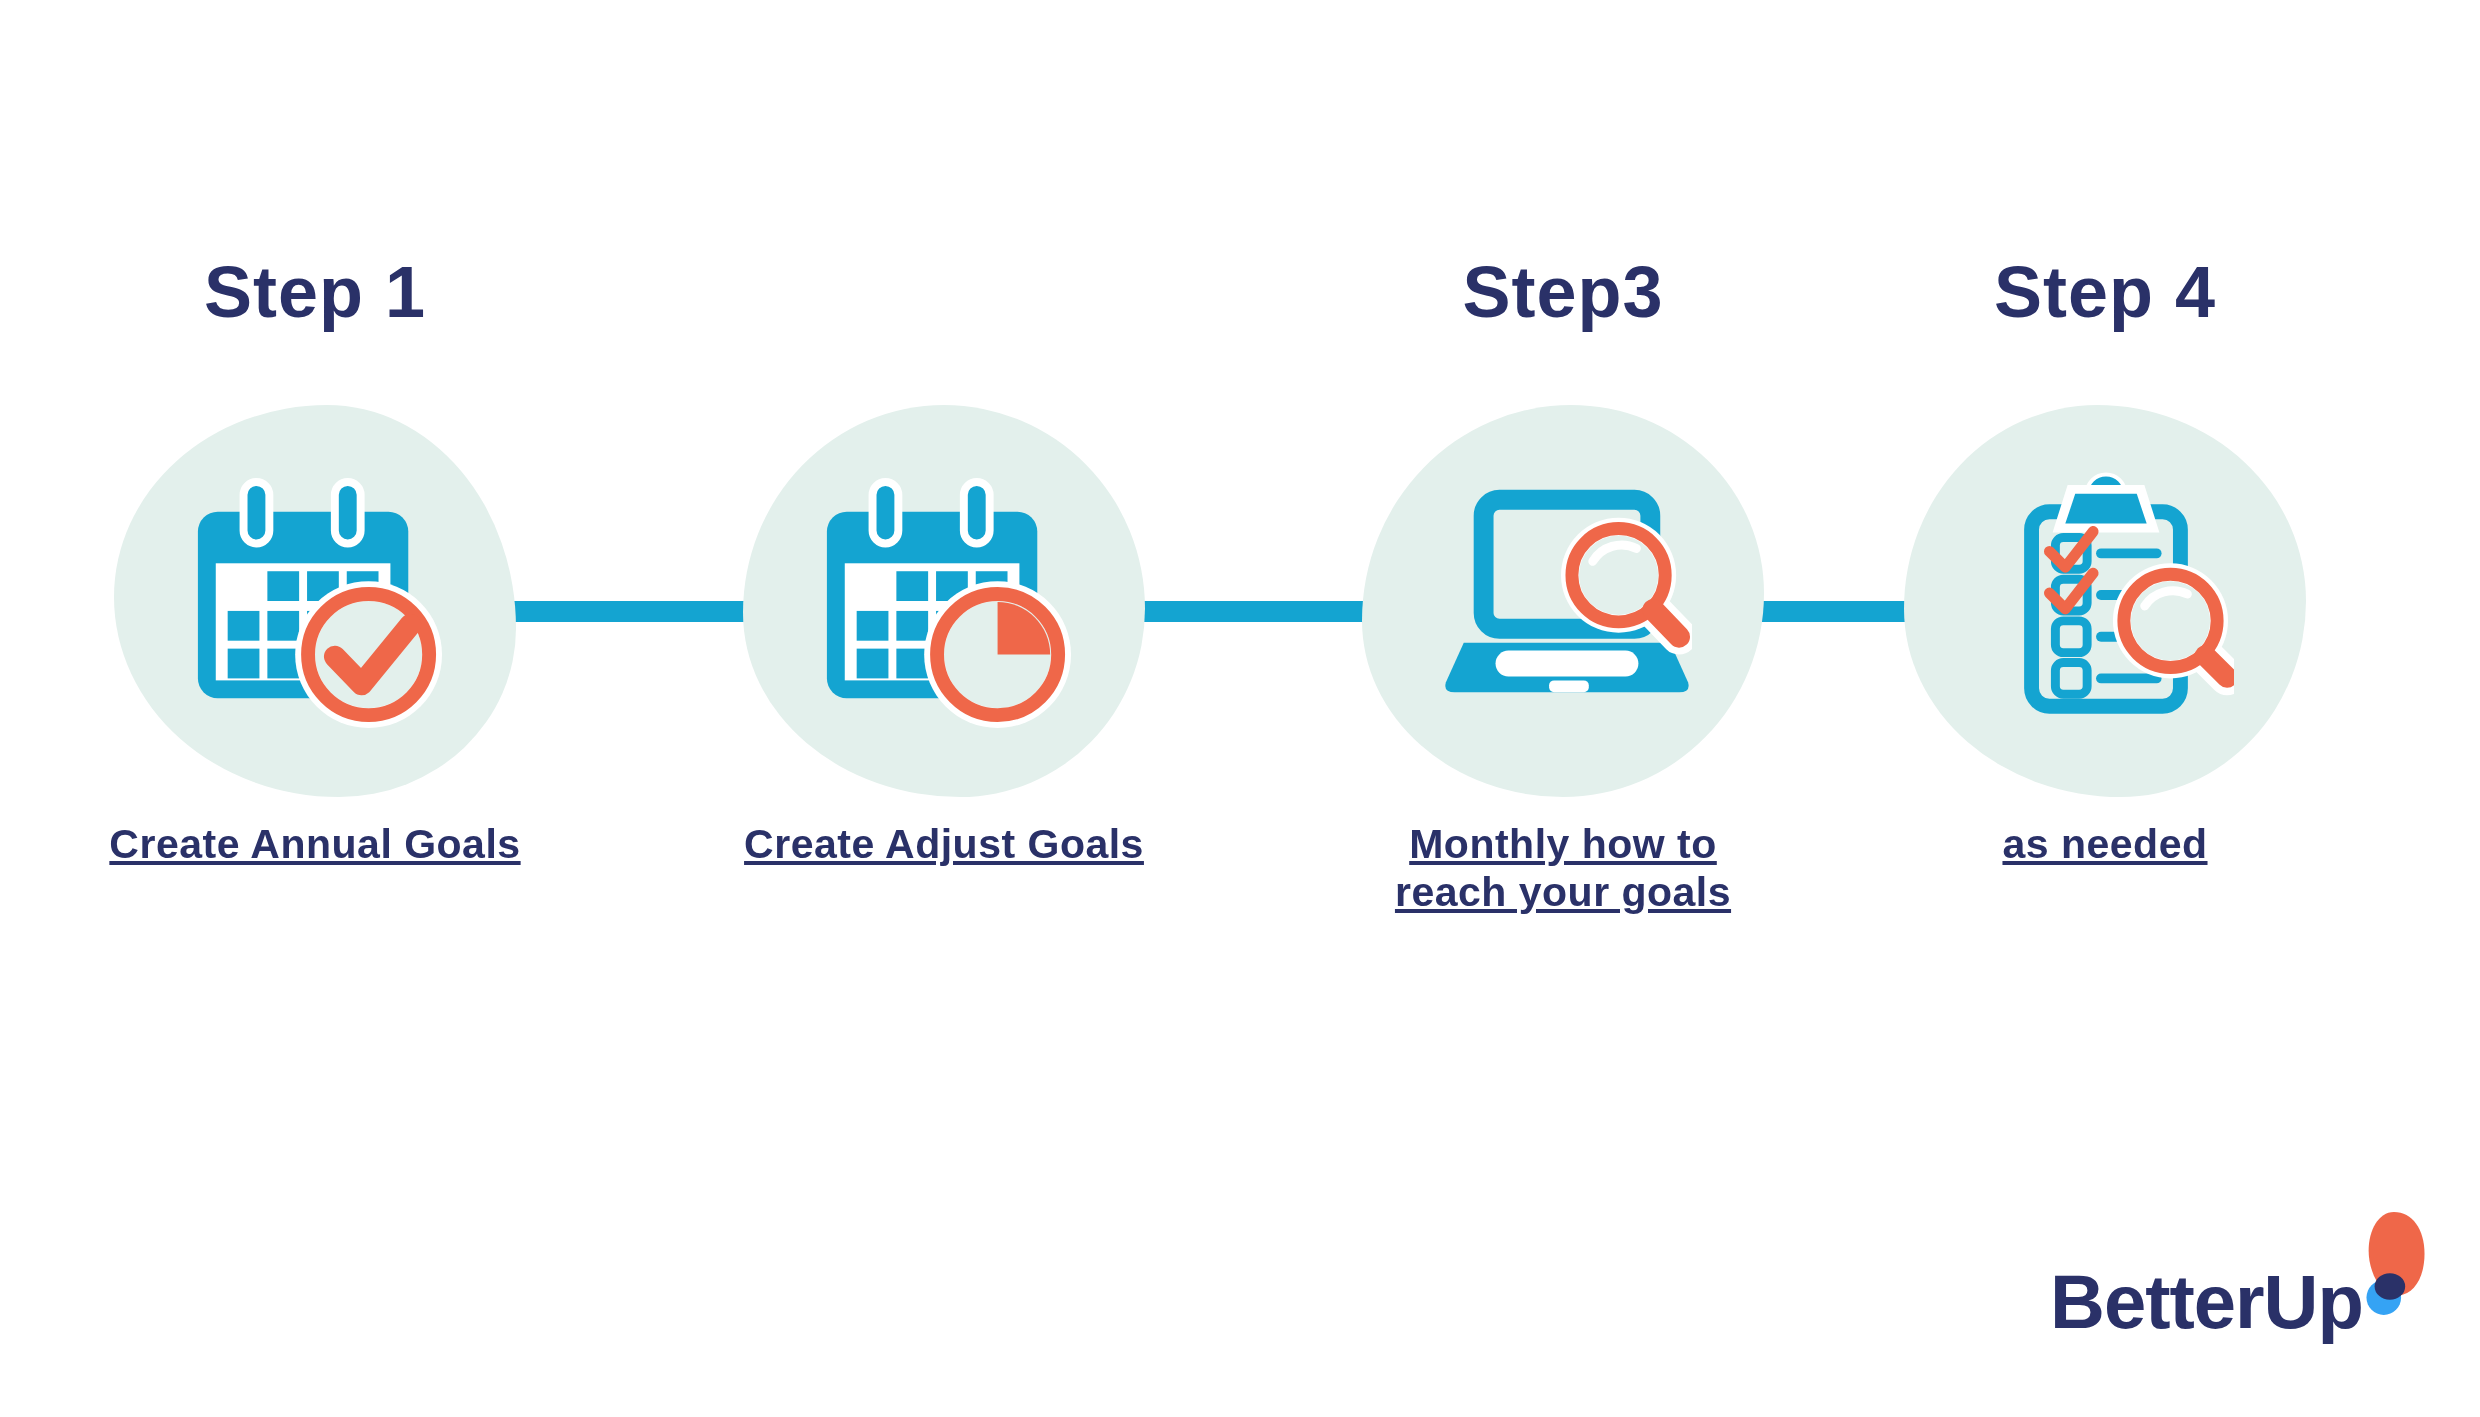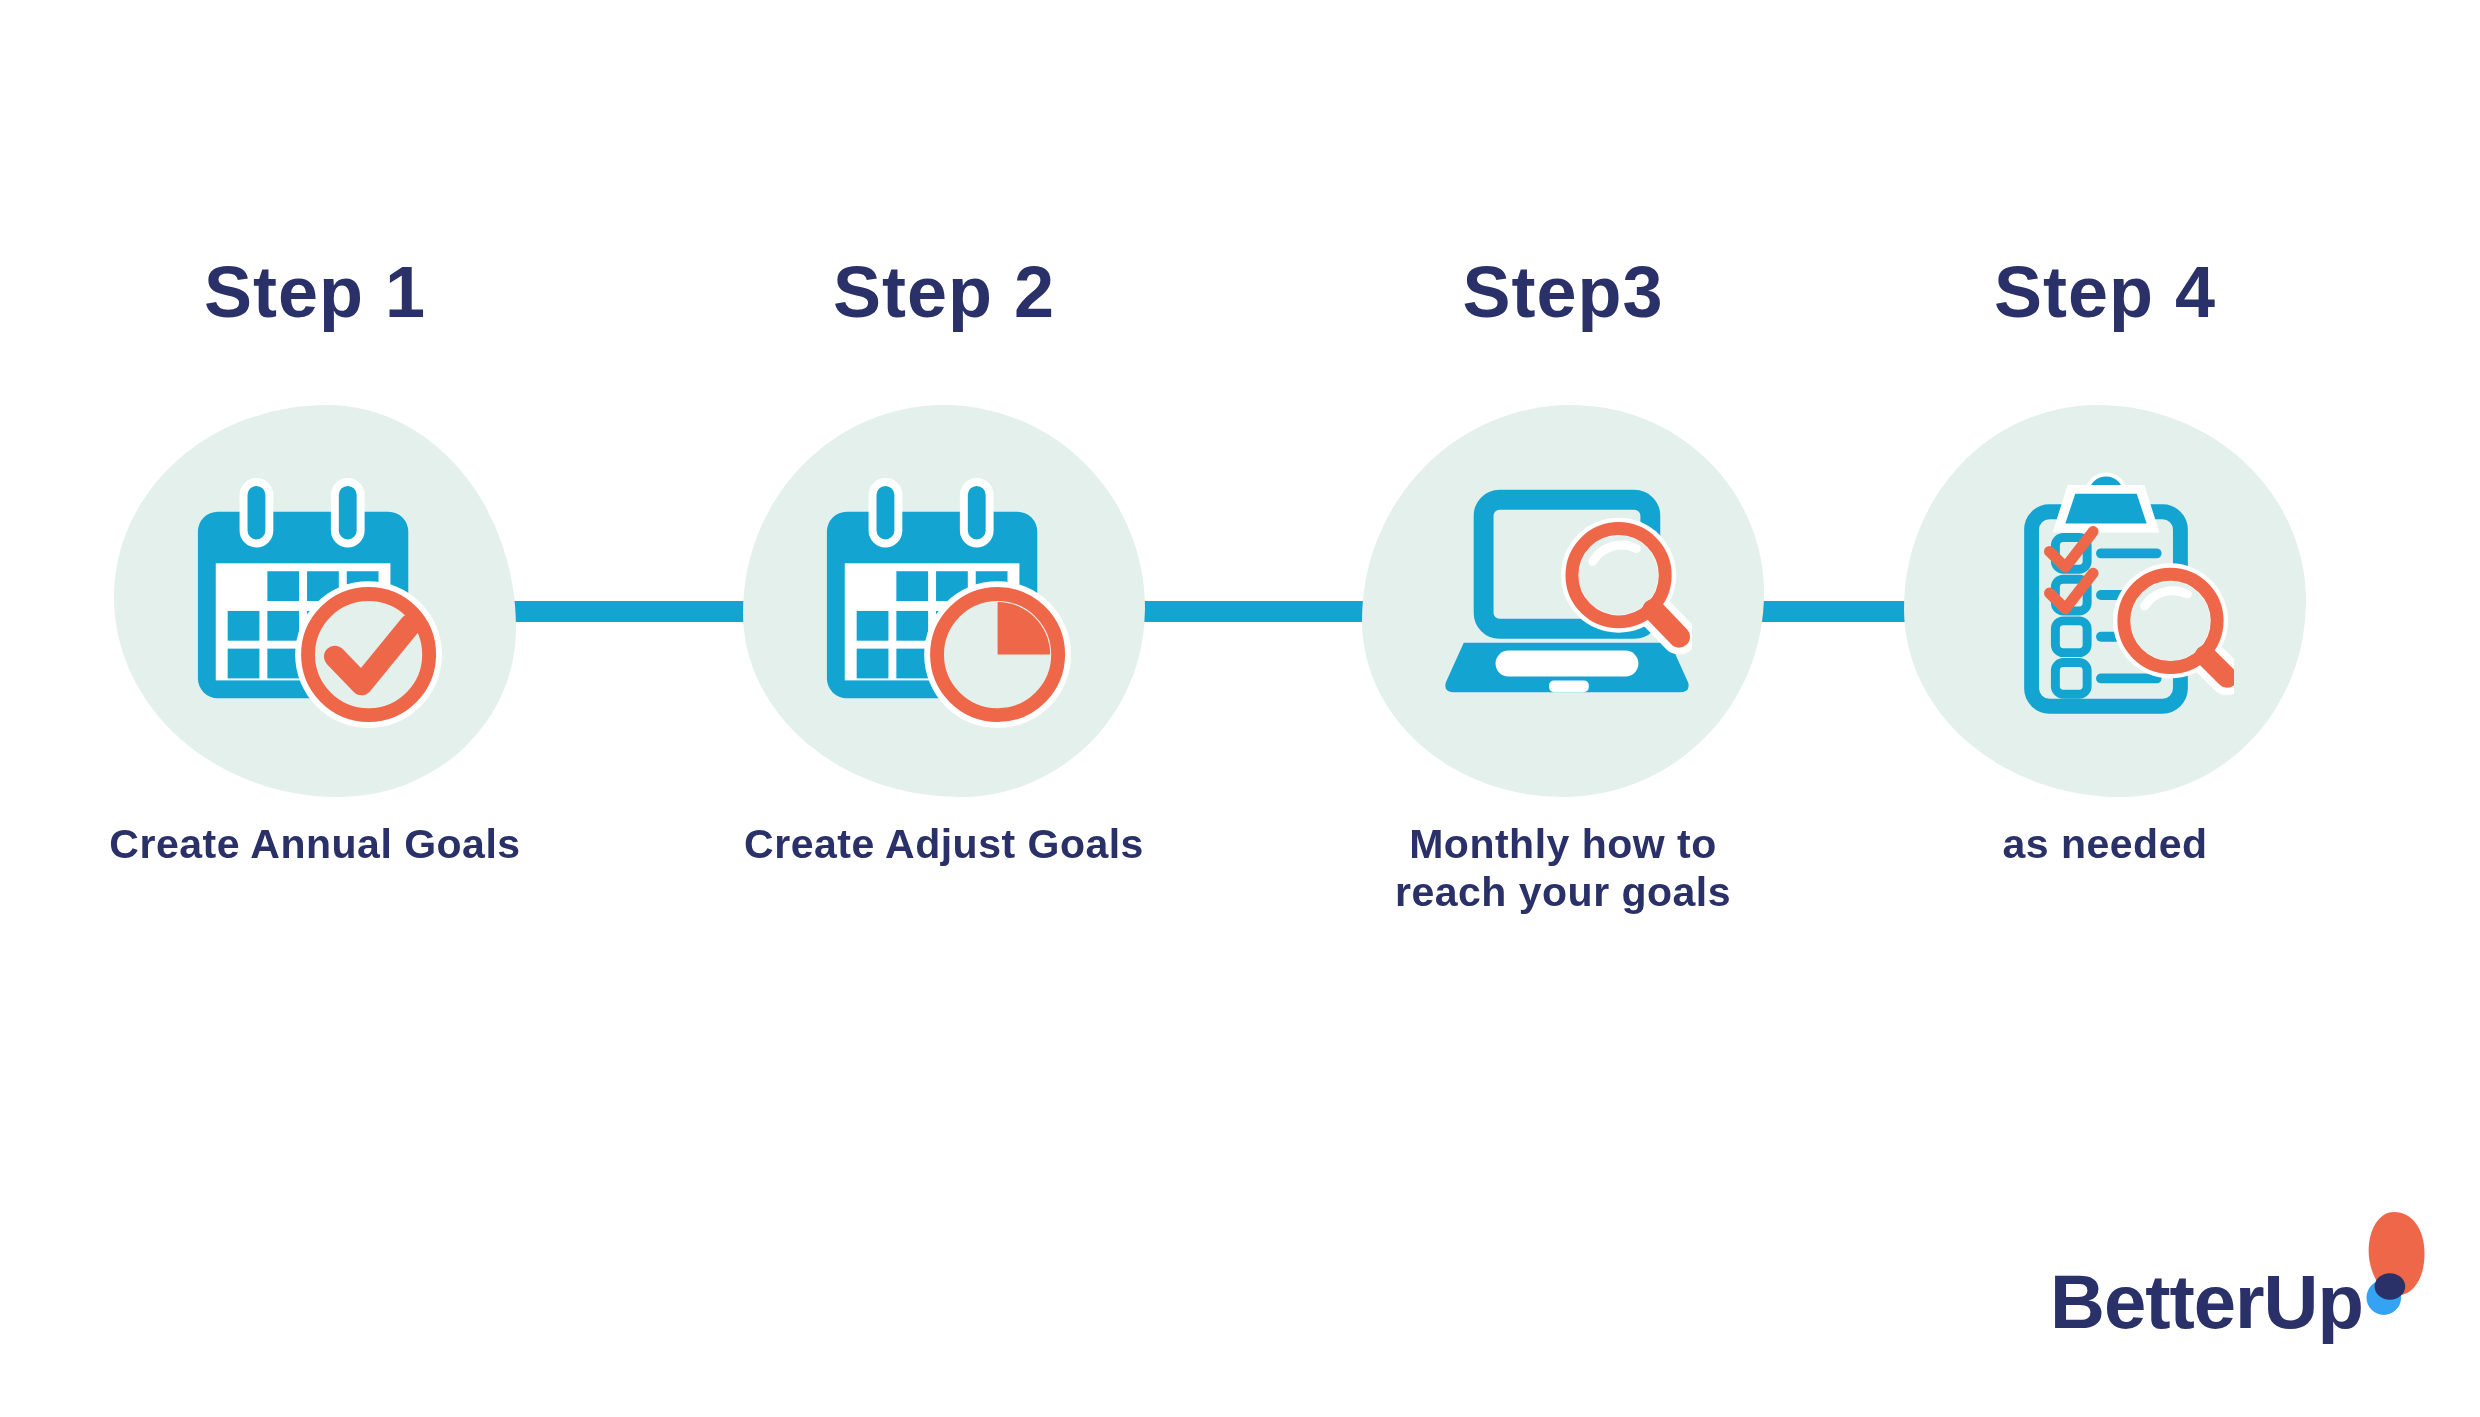--- a/index.html
+++ b/index.html
@@ -30,21 +30,21 @@
     position:absolute;top:405px;left:29px;width:402px;height:392px;
     background:var(--mint);display:flex;align-items:center;justify-content:center;
   }
   .blob-a{border-radius:53% 47% 44% 56% / 49% 57% 43% 51%;}
   .blob-b{border-radius:50% 50% 46% 54% / 53% 52% 48% 47%;}
   .blob-c{border-radius:52% 48% 50% 50% / 55% 48% 52% 45%;}
   .blob-d{border-radius:48% 52% 46% 54% / 52% 50% 50% 48%;}
   .icon{width:258px;height:258px;display:block;}
   .step-label{
     position:absolute;top:820px;left:-20px;width:500px;margin:0;text-align:center;
-    font-size:41px;font-weight:700;color:var(--navy);line-height:48px;letter-spacing:0.5px;
+    font-size:41px;font-weight:700;color:var(--navy);line-height:48px;letter-spacing:0.5px;text-decoration:underline;
   }
   .lbl-line{display:block;}
   
   .fb{fill:var(--blue)} .fo{fill:var(--orange)} .fw{fill:#fff} .fm{fill:var(--mint)} .fn{fill:var(--navy)} .flb{fill:var(--logo_blue)}
   .nf{fill:none}
   .so{stroke:var(--orange)} .sb{stroke:var(--blue)} .sw{stroke:#fff}
   
   .logo{position:absolute;left:2050px;top:1262px;width:400px;height:130px;z-index:2;}
   .logo-text{
     position:absolute;left:0;top:0;
@@ -86,21 +86,20 @@
         <circle class="nf so" cx="184" cy="184" r="61" stroke-width="14"></circle>
         <path class="nf so" d="M150,186 L177,214 L226,154" stroke-width="22" stroke-linecap="round" stroke-linejoin="round"></path>
       </svg>
     </div>
     <p class="step-label">
       <span class="lbl-line">Create Annual Goals</span>
     </p>
   </section>
 
   <section class="step step-2">
-    <h2 class="step-title">Step 2</h2>
     <div class="blob blob-b">
       <svg class="icon" viewBox="0 0 260 260">
         <rect class="fb" x="12" y="40" width="212" height="188" rx="20"></rect>
         <rect class="fw" x="30" y="92" width="176" height="118"></rect>
         <g class="fb">
           <rect x="82" y="100" width="32" height="30"></rect>
             <rect x="122" y="100" width="32" height="30"></rect>
             <rect x="162" y="100" width="32" height="30"></rect>
           <rect x="42" y="140" width="32" height="30"></rect>
             <rect x="82" y="140" width="32" height="30"></rect>

